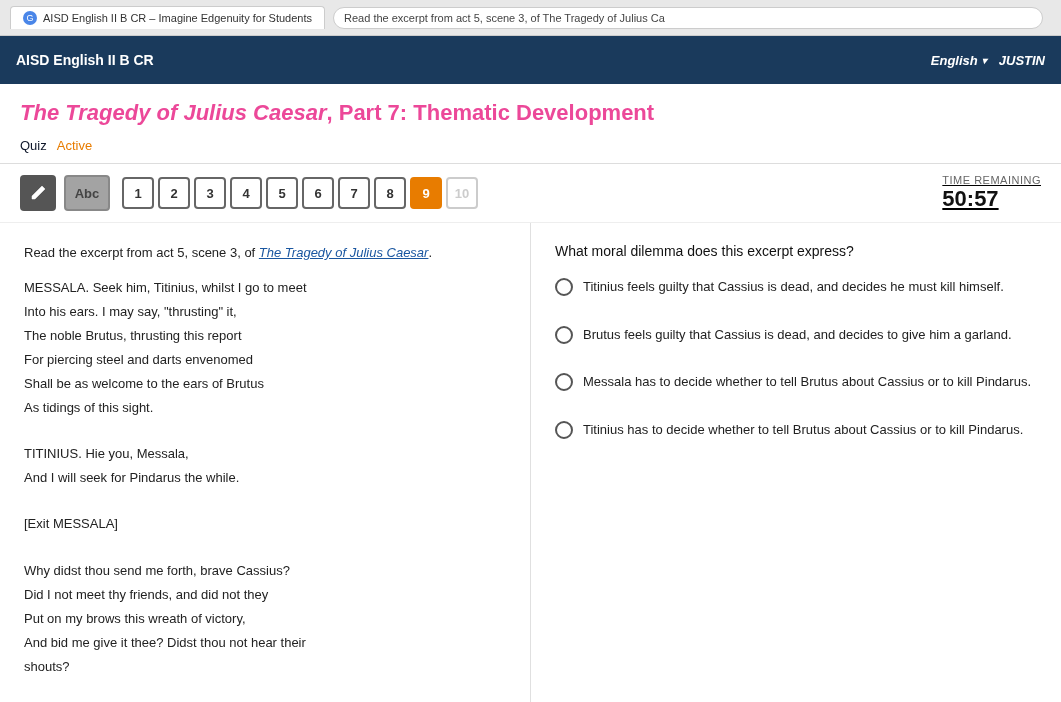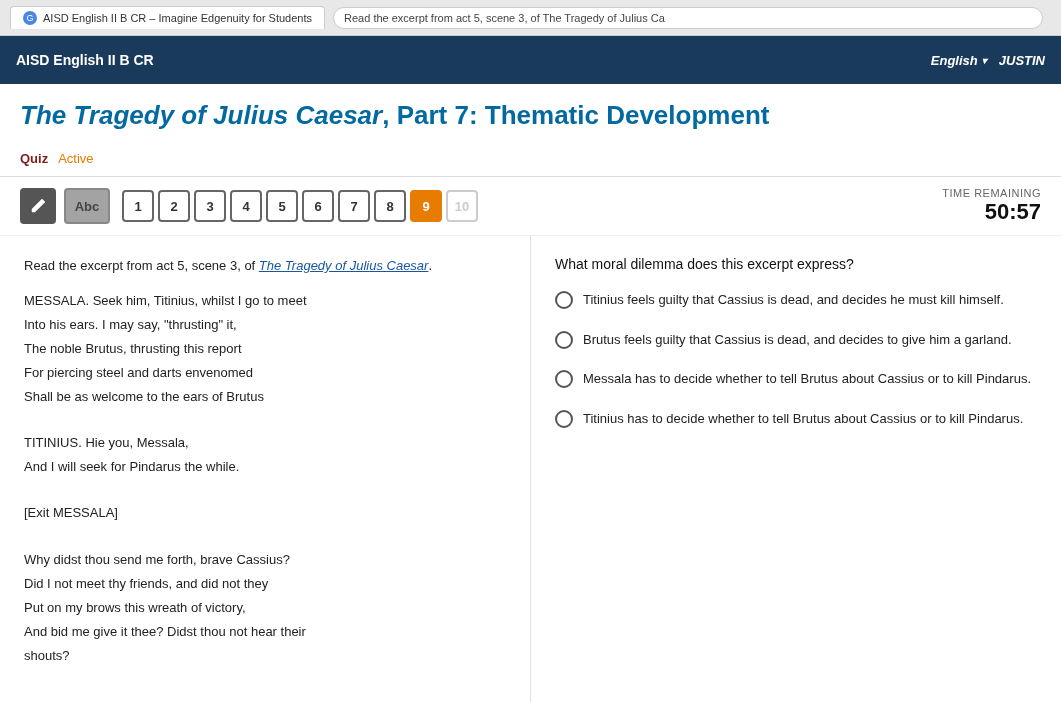--- a/index.html
+++ b/index.html
@@ -98,37 +98,37 @@
       padding: 0;
     }
 
     
     .question-title-area {
       background: white;
       padding: 16px 20px 10px 20px;
       border-bottom: 1px solid #ddd;
     }
     .question-title {
-      font-size: 26px;
+      font-size: 22px;
       font-weight: bold;
       font-style: italic;
-      color: #0369a1;
-      margin-bottom: 20px;
+      color: #ec4899;
+      margin-bottom: 12px;
     }
     .question-title span.non-italic {
       font-style: normal;
     }
     .quiz-status {
       display: flex;
       gap: 10px;
       align-items: center;
     }
     .quiz-label {
-      color: #7f1d1d;
-      font-weight: bold;
+      color: #0f172a;
+      font-weight: normal;
       font-size: 13px;
     }
     .active-label {
       color: #e87c00;
       font-size: 13px;
     }
 
     
     .nav-row {
       display: flex;
@@ -187,21 +187,21 @@
       display: flex;
       align-items: center;
       justify-content: center;
       cursor: pointer;
       font-size: 13px;
       font-weight: bold;
       color: #444;
       margin-right: 12px;
     }
     .time-remaining {
-      text-align: right;
+      text-decoration: underline;
     }
     .time-label {
       font-size: 11px;
       color: #666;
       text-transform: uppercase;
       letter-spacing: 0.5px;
     }
     .time-value {
       font-size: 22px;
       font-weight: bold;
@@ -255,21 +255,21 @@
     }
     .question-text {
       font-size: 14px;
       color: #111;
       margin-bottom: 18px;
       font-weight: normal;
     }
     .answer-options {
       display: flex;
       flex-direction: column;
-      gap: 20px;
+      gap: 28px;
     }
     .answer-option {
       display: flex;
       align-items: flex-start;
       gap: 10px;
       cursor: pointer;
     }
     .radio-circle {
       width: 18px;
       height: 18px;
@@ -385,20 +385,21 @@
     <div class="left-panel">
       <div class="excerpt-intro">
         <span>Read the excerpt from act 5, scene 3, of </span><a href="#"><em>The Tragedy of Julius Caesar</em></a><span>.</span>
       </div>
       <div class="excerpt-text">
         <p>MESSALA. Seek him, Titinius, whilst I go to meet</p>
         <p>Into his ears. I may say, "thrusting" it,</p>
         <p>The noble Brutus, thrusting this report</p>
         <p>For piercing steel and darts envenomed</p>
         <p>Shall be as welcome to the ears of Brutus</p>
+        <p>As tidings of this sight.</p>
         <br>
         <p>TITINIUS. Hie you, Messala,</p>
         <p>And I will seek for Pindarus the while.</p>
         <br>
         <p class="stage-direction">[Exit MESSALA]</p>
         <br>
         <p>Why didst thou send me forth, brave Cassius?</p>
         <p>Did I not meet thy friends, and did not they</p>
         <p>Put on my brows this wreath of victory,</p>
         <p>And bid me give it thee? Didst thou not hear their</p>

